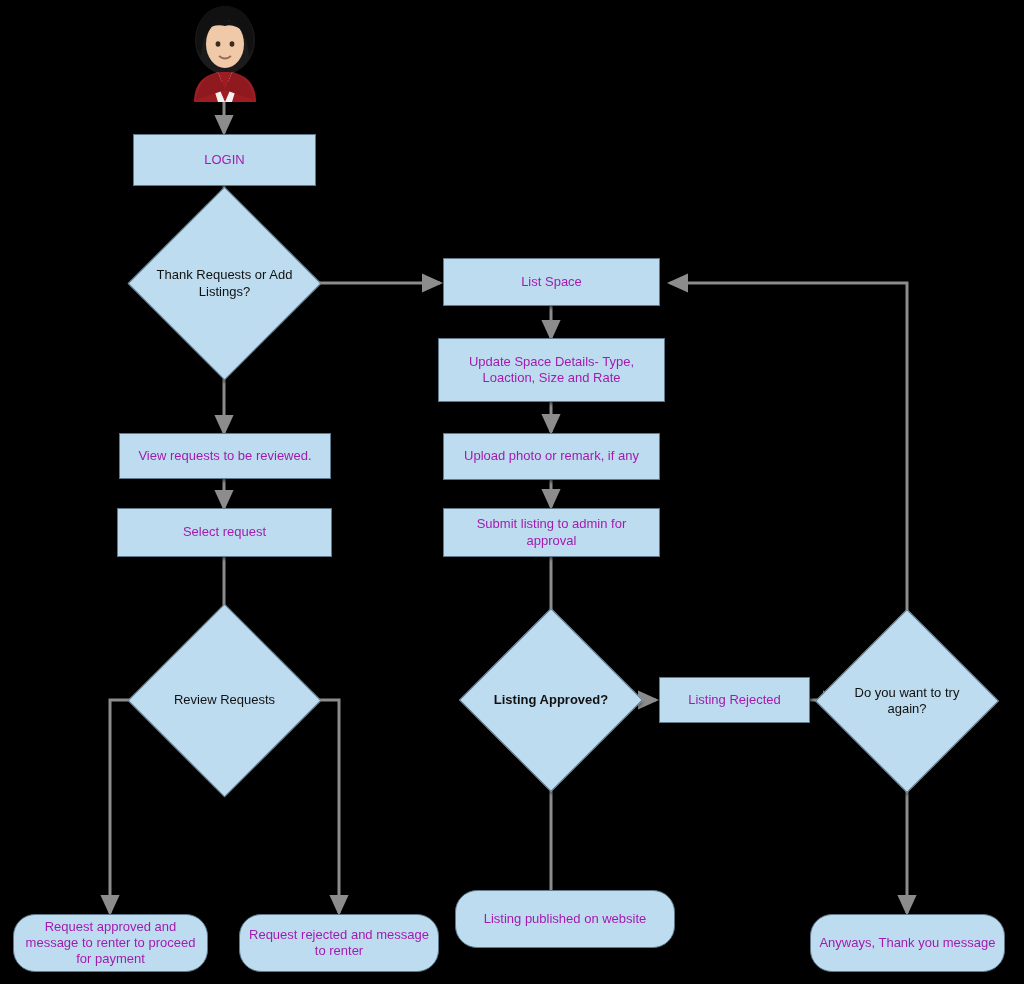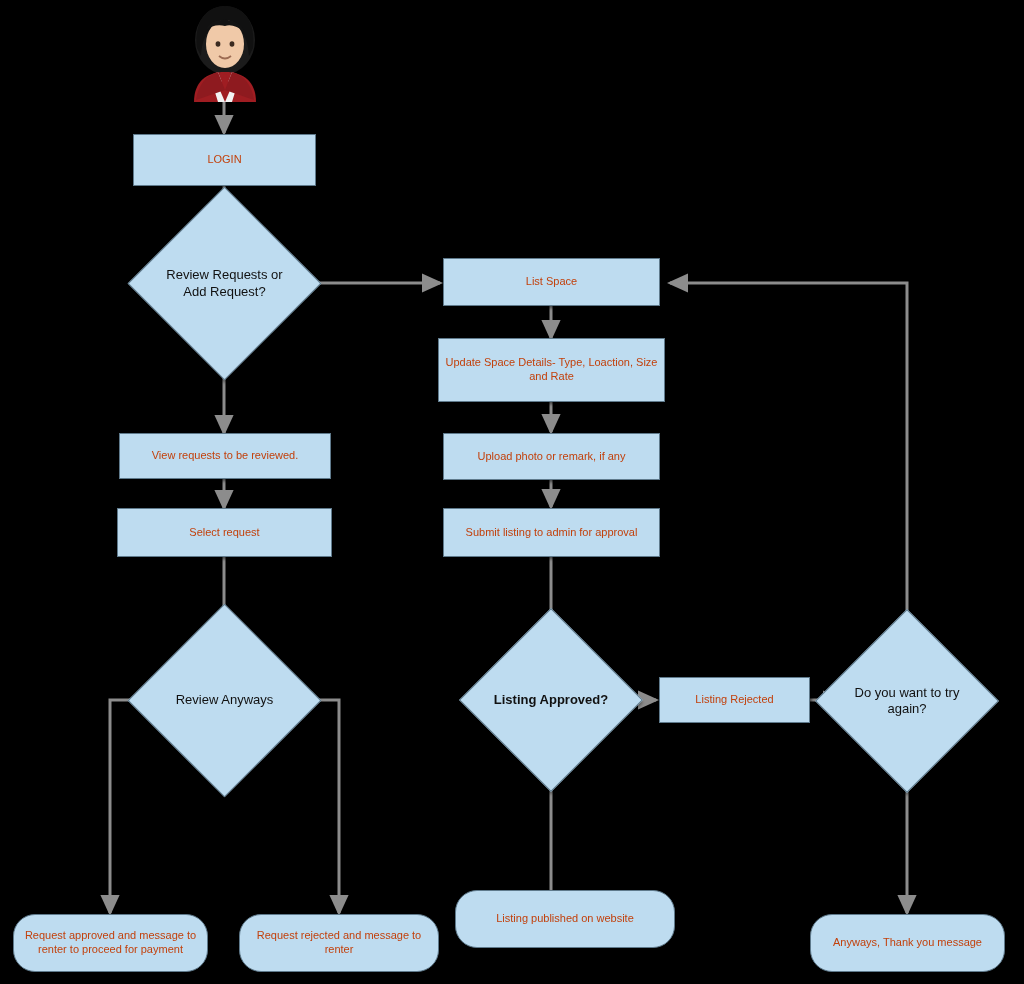--- a/index.html
+++ b/index.html
@@ -15,22 +15,22 @@
     font-family: "Liberation Sans", sans-serif;
     overflow: hidden;
   }
   .node {
     position: absolute;
     box-sizing: border-box;
     display: flex;
     align-items: center;
     justify-content: center;
     text-align: center;
-    color: #c2410c;
-    font-size: 11px;
+    color: #a21caf;
+    font-size: 13px;
     line-height: 1.25;
     padding: 2px 6px;
   }
   .rect {
     background: #bedcf0;
     border: 1px solid #5f7a8c;
     box-shadow: 2px 2px 3px rgba(0,0,0,0.55);
   }
   .stadium {
     background: #bedcf0;
@@ -141,21 +141,21 @@
       <path d="M66 96 C64 80, 54 70, 44 68 L37 86 Z" fill="#8e1a1f"></path>
     </svg>
   </div>
 
   <div class="node rect" style="left:133px; top:134px; width:183px; height:52px;">
     <span>LOGIN</span>
   </div>
 
   <div class="diamond-wrap" style="left:156px; top:215px; width:137px; height:137px;">
     <div class="diamond-shape"></div>
-    <div class="diamond-label">Review Requests or Add Request?</div>
+    <div class="diamond-label">Thank Requests or Add Listings?</div>
   </div>
 
   <div class="node rect" style="left:443px; top:258px; width:217px; height:48px;text-align:right;">
     <span>List Space</span>
   </div>
 
   <div class="node rect" style="left:438px; top:338px; width:227px; height:64px;">
     <span>Update Space Details- Type, Loaction, Size and Rate</span>
   </div>
 
@@ -170,21 +170,21 @@
   <div class="node rect" style="left:119px; top:433px; width:212px; height:46px;">
     <span>View requests to be reviewed.</span>
   </div>
 
   <div class="node rect" style="left:117px; top:508px; width:215px; height:49px;">
     <span>Select request</span>
   </div>
 
   <div class="diamond-wrap" style="left:156px; top:632px; width:137px; height:137px;">
     <div class="diamond-shape"></div>
-    <div class="diamond-label">Review Anyways</div>
+    <div class="diamond-label">Review Requests</div>
   </div>
 
   <div class="diamond-wrap" style="left:486px; top:635px; width:130px; height:130px;font-weight:bold;">
     <div class="diamond-shape"></div>
     <div class="diamond-label">Listing Approved?</div>
   </div>
 
   <div class="node rect" style="left:659px; top:677px; width:151px; height:46px;">
     <span>Listing Rejected</span>
   </div>

